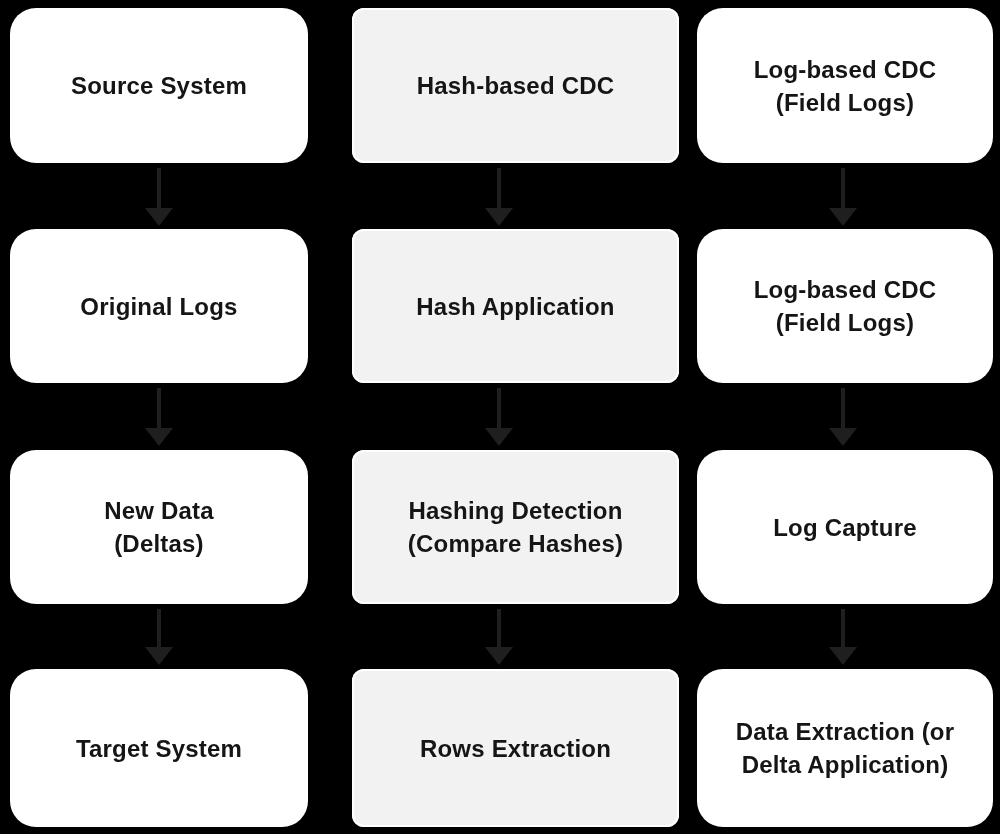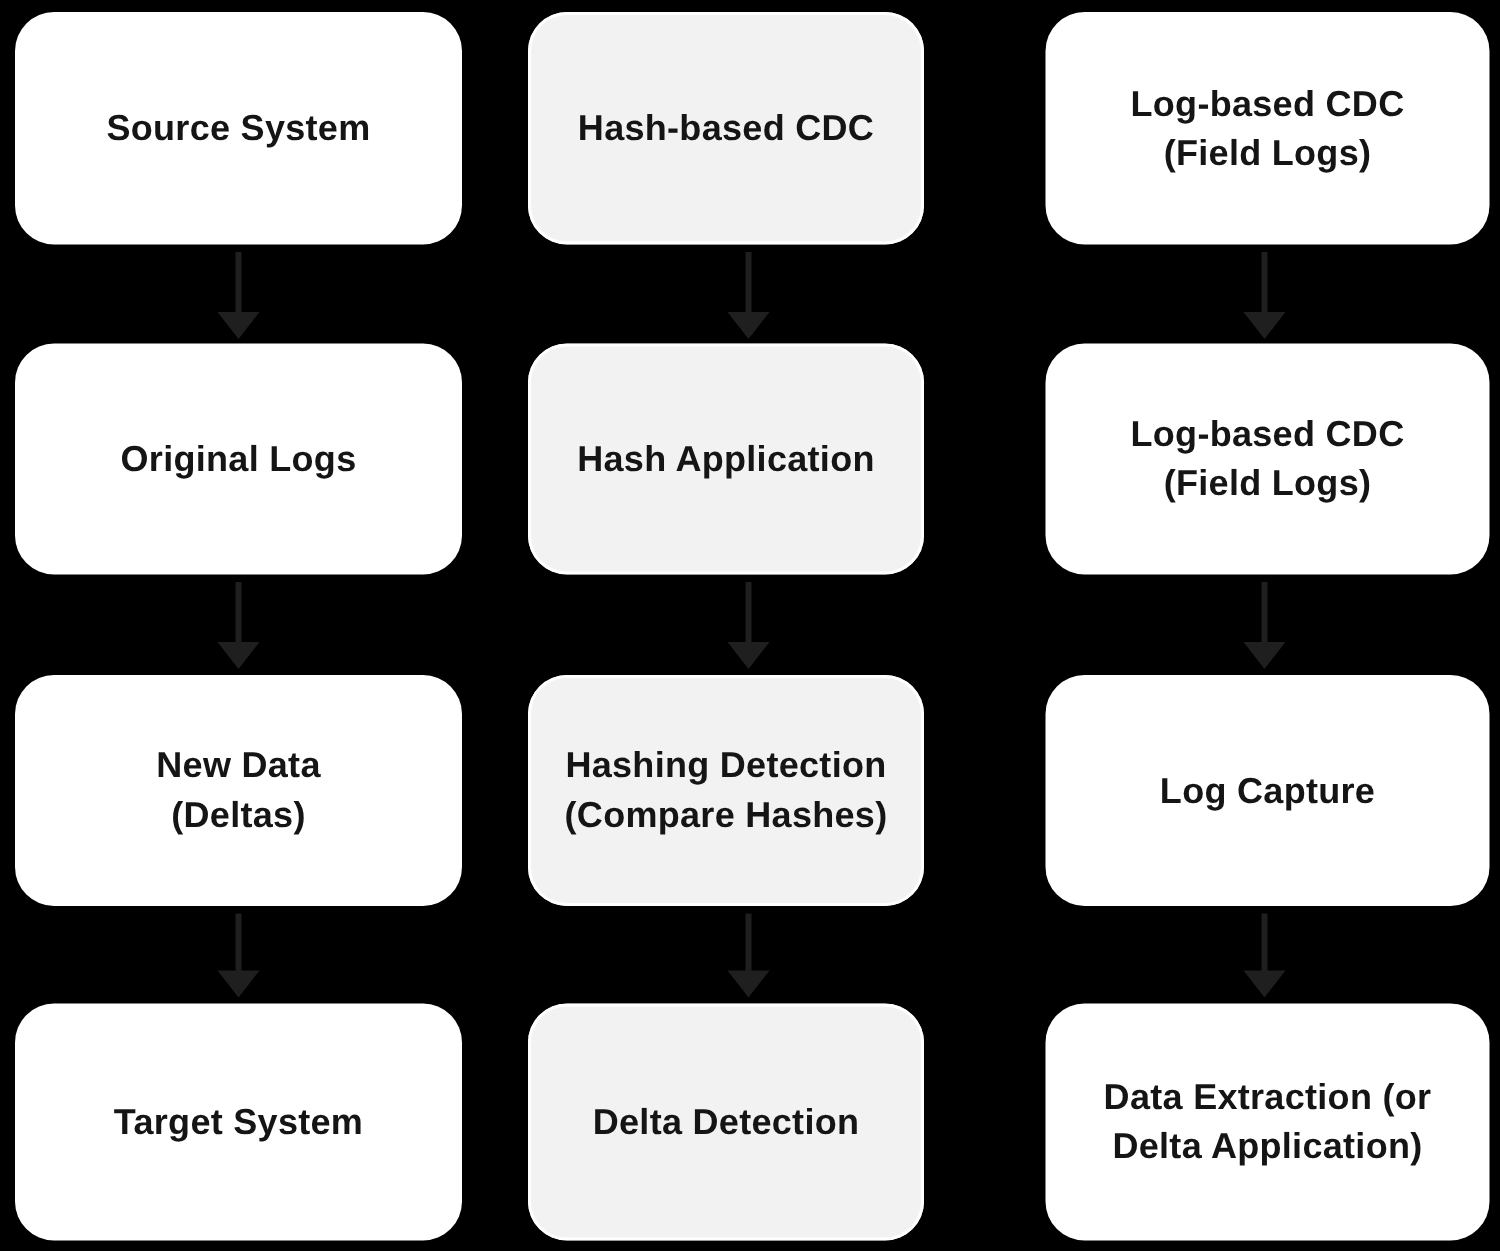--- a/index.html
+++ b/index.html
@@ -11,21 +11,21 @@
   }
   .canvas{position:absolute;inset:0;}
   .node{
     position:absolute;
     border-radius:26px;
     display:flex;align-items:center;justify-content:center;
     text-align:center;
     box-sizing:border-box;
   }
   .c1{left:10px;width:298px;background:var(--node-fill,#fff);}
-  .c2{left:352px;width:264px;background:var(--node-fill-alt,#f2f2f2);box-shadow:inset 0 0 0 2px var(--node-border-alt,#fff);}
+  .c2{left:352px;width:327px;background:var(--node-fill-alt,#f2f2f2);box-shadow:inset 0 0 0 2px var(--node-border-alt,#fff);border-radius:12px;}
   .c3{left:697px;width:296px;background:var(--node-fill,#fff);}
   .r1{top:8px;height:155px;}
   .r2{top:229px;height:154px;}
   .r3{top:450px;height:154px;}
   .r4{top:669px;height:158px;}
   .ln{
     display:block;
     font-size:24px;line-height:33px;
     font-weight:600;
     color:var(--text,#151515);
@@ -144,21 +144,21 @@
     </div>
 
   <div class="node c1 r4">
     <div>
       <span class="ln">Target System</span>
       <span class="ln"></span>
     </div>
   </div>
   <div class="node c2 r4">
     <div>
-      <span class="ln">Delta Detection</span>
+      <span class="ln">Rows Extraction</span>
       <span class="ln"></span>
     </div>
   </div>
   <div class="node c3 r4">
     <div>
       <span class="ln">Data Extraction (or</span>
       <span class="ln">Delta Application)</span>
     </div>
   </div>
 

